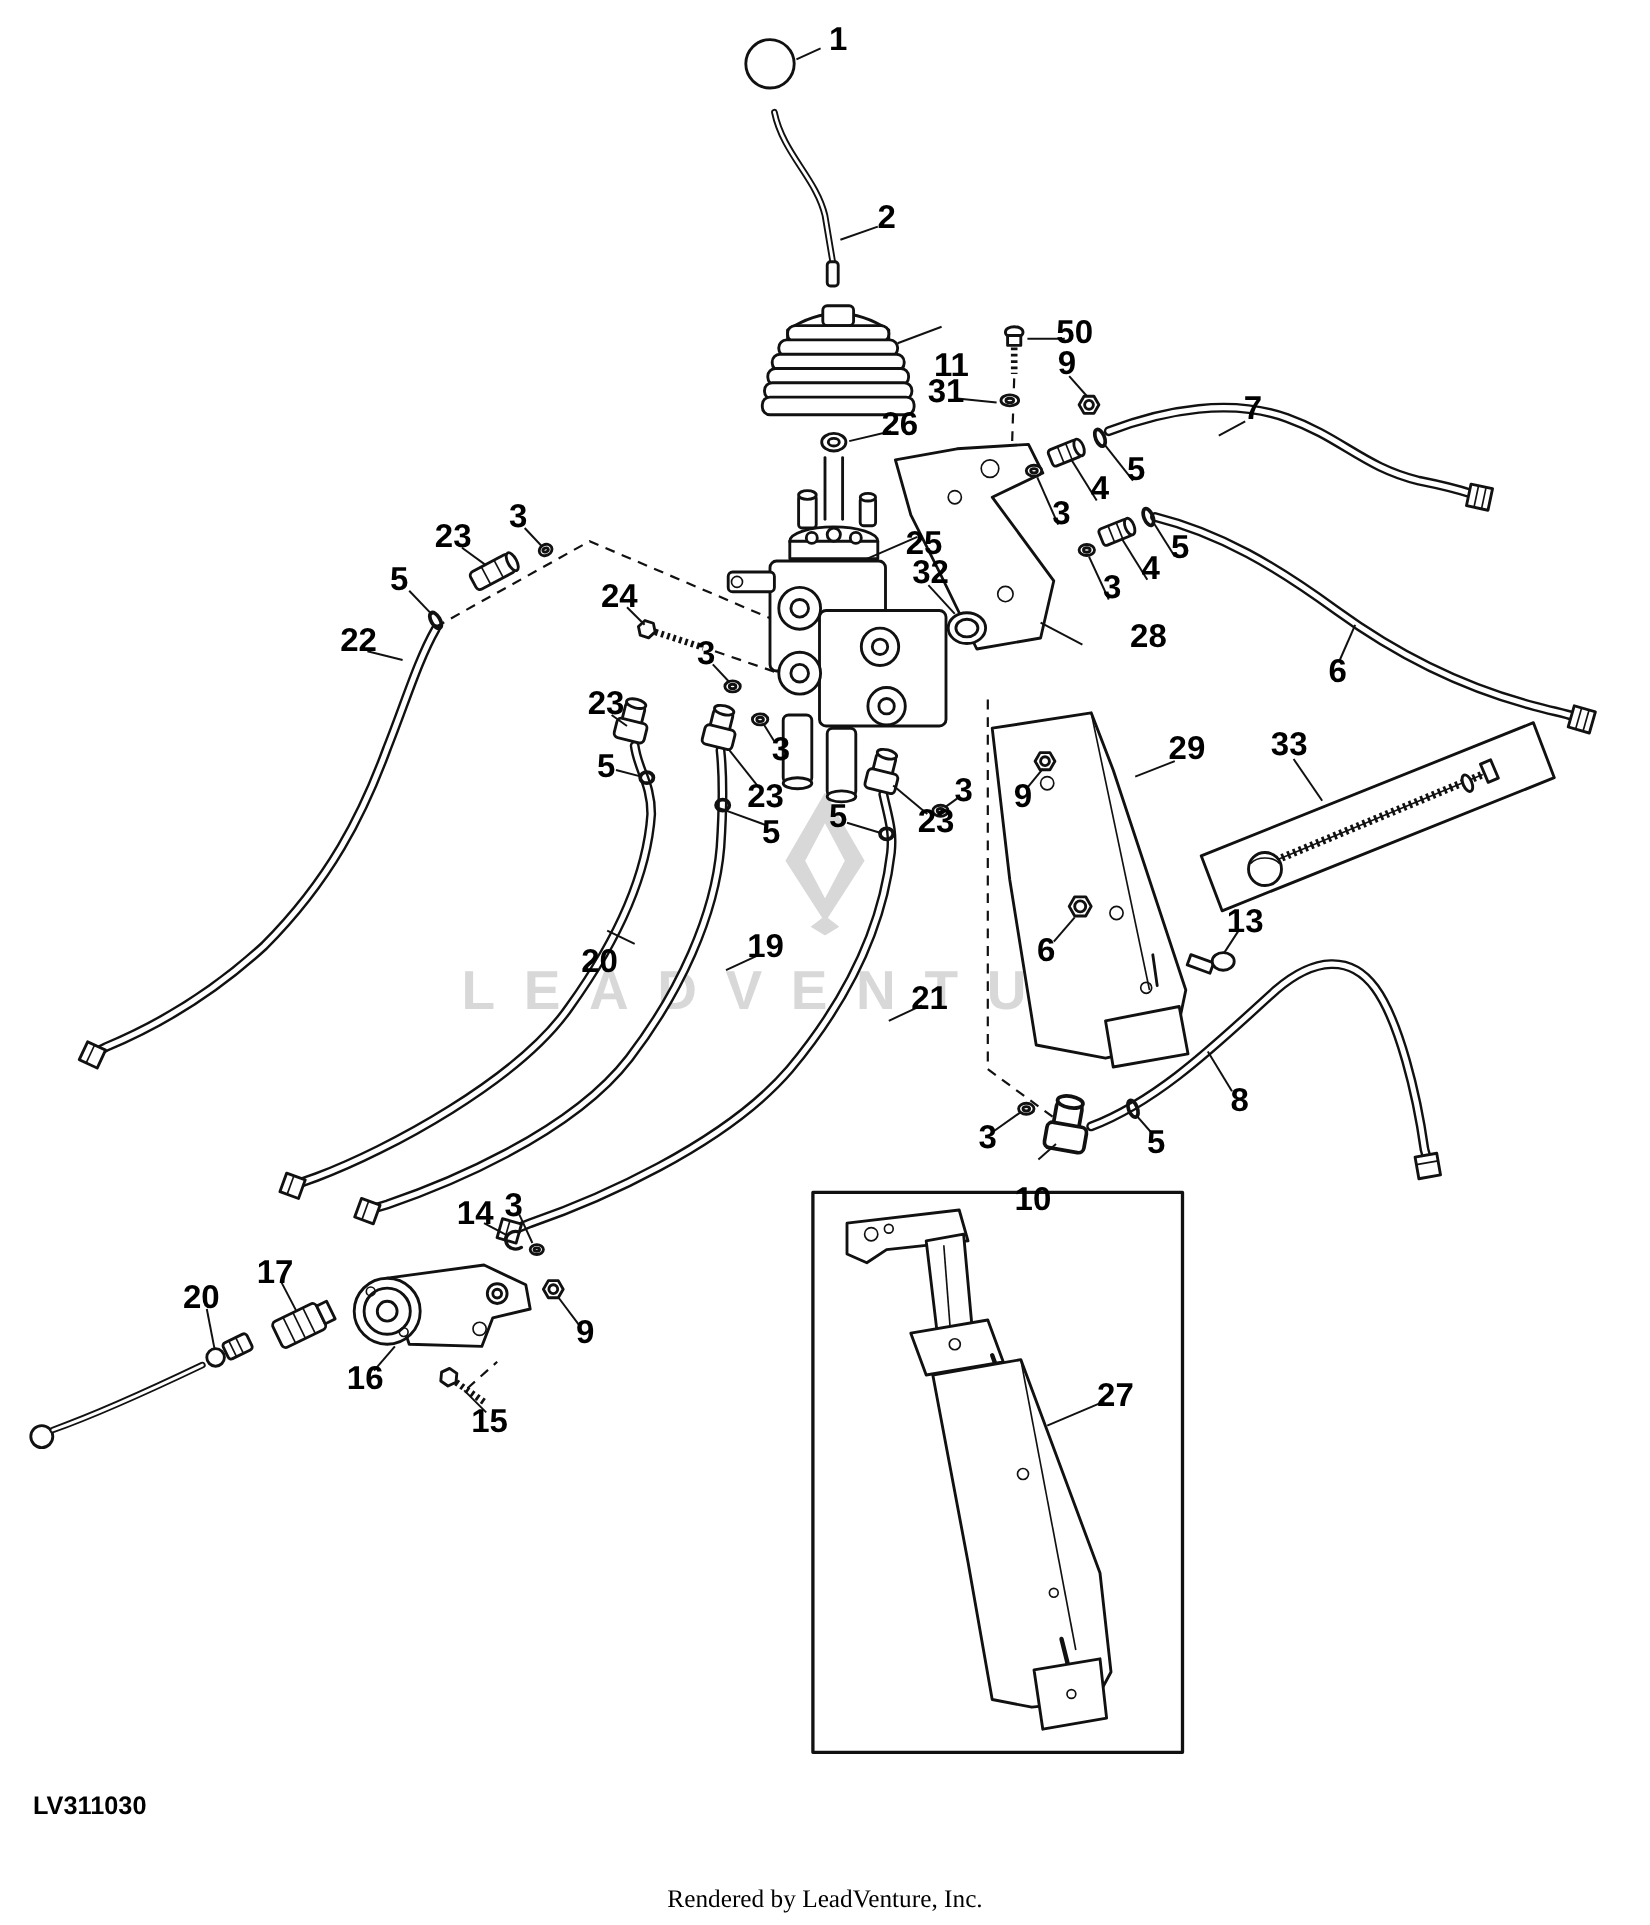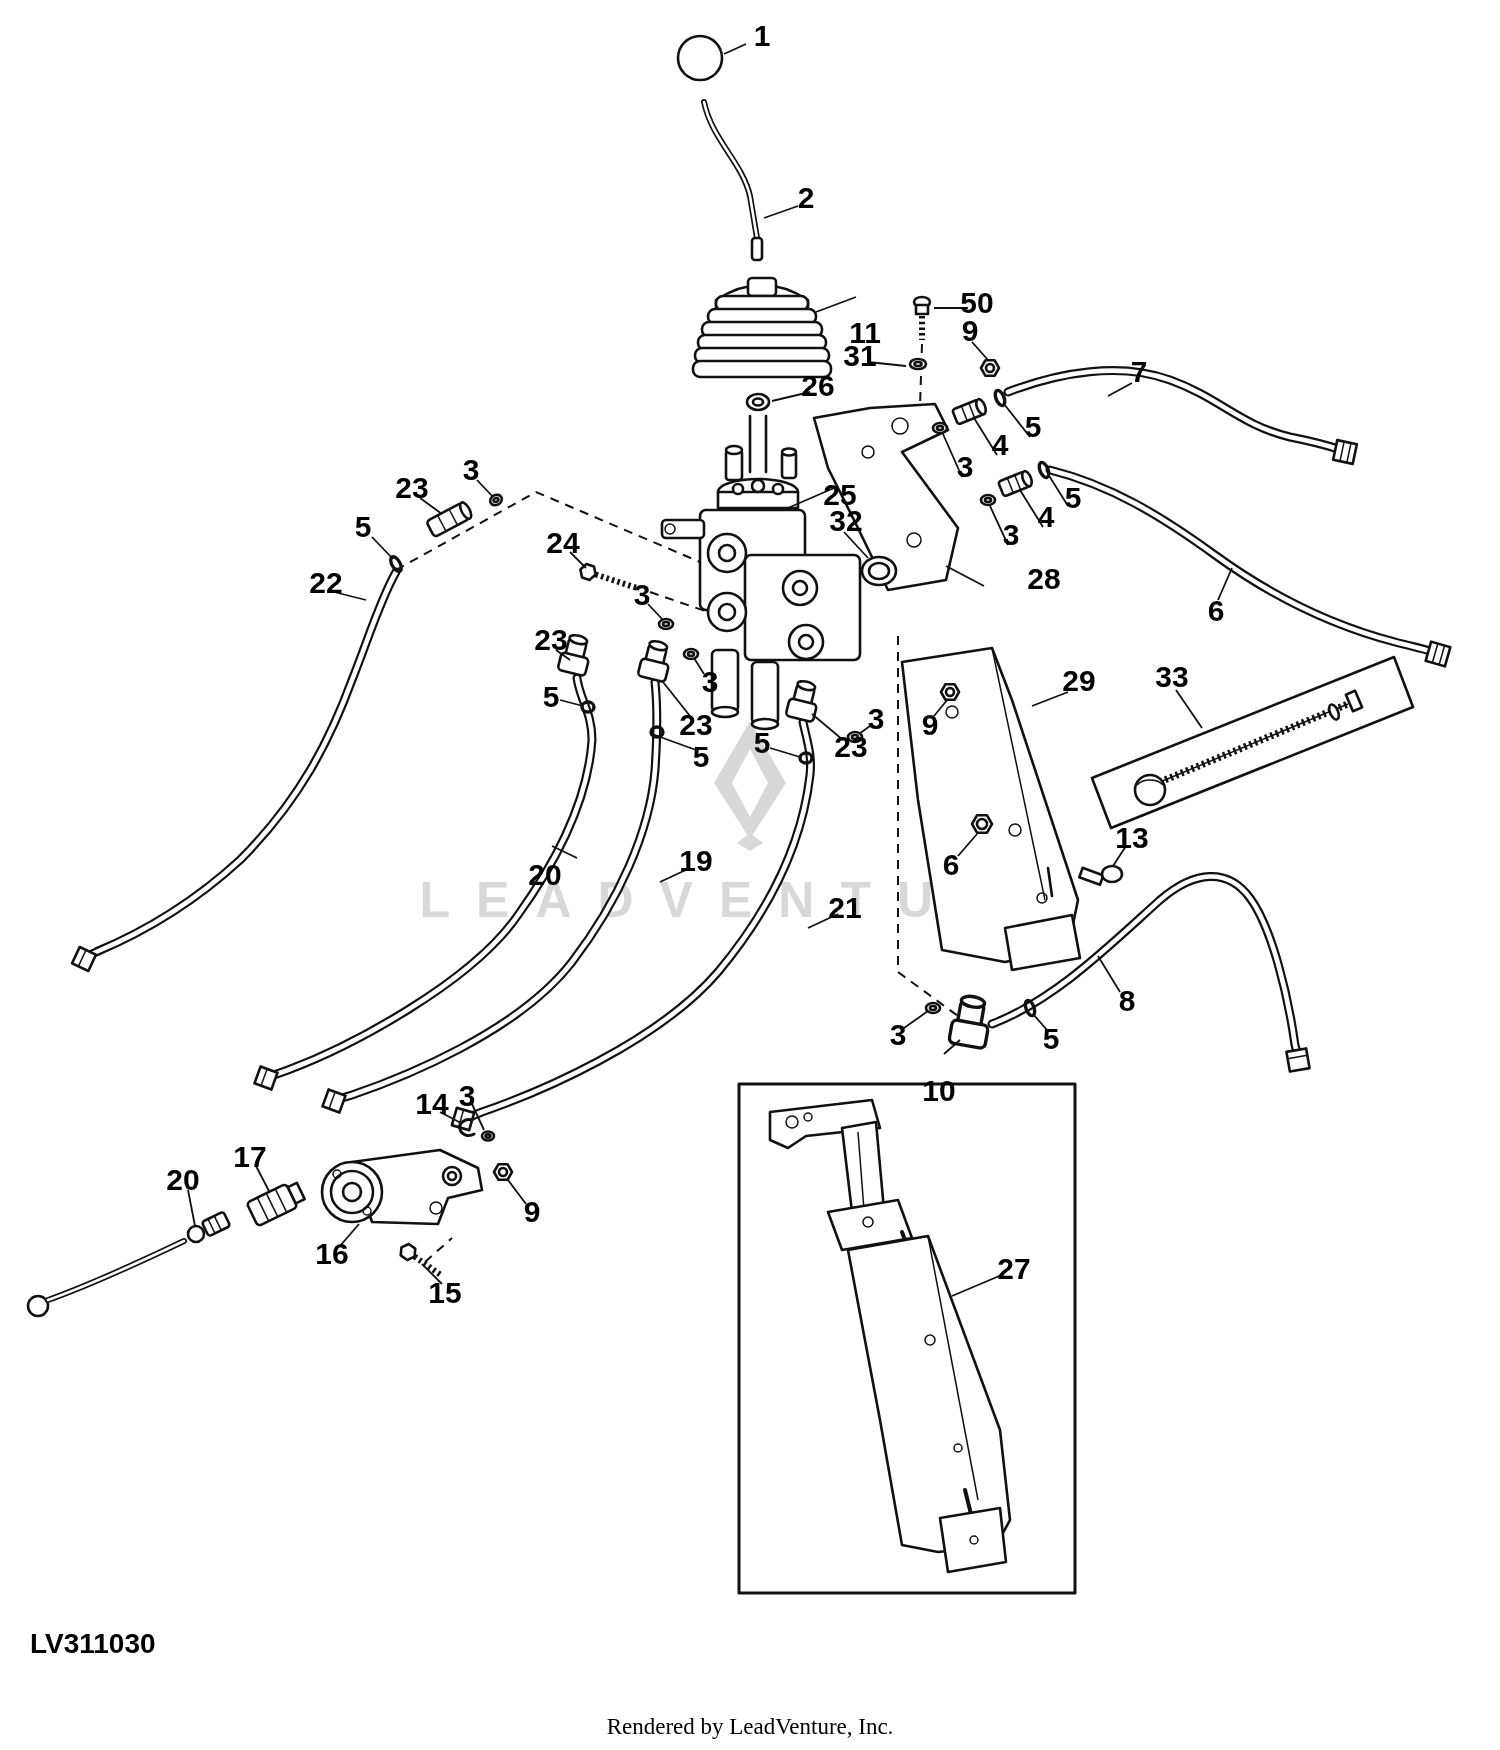--- a/index.html
+++ b/index.html
@@ -9,21 +9,21 @@
   .watermark-text{
     position:absolute; left:750px; top:900px; transform:translate(-50%,-50%);
     font-size:50px; font-weight:bold; letter-spacing:26px; color:#d8d8d8;
     white-space:nowrap; z-index:1;
   }
   .watermark-logo{ position:absolute; left:750px; top:788px; transform:translate(-50%,-50%); z-index:1; }
   .callout{
     position:absolute; transform:translate(-50%,-50%);
     font-size:30px; font-weight:bold; color:#000; z-index:3; white-space:nowrap;
   }
-  .part-code{ position:absolute; left:30px; top:1628px; font-size:28px; font-weight:bold; color:#000; z-index:3; }
+  .part-code{ position:absolute; left:30px; top:1628px; font-size:23px; font-weight:bold; color:#000; z-index:3; }
   .footer-credit{
     position:absolute; left:750px; top:1714px; transform:translateX(-50%);
     font-size:23px; color:#000; font-family:"Liberation Serif", serif; z-index:3; white-space:nowrap;
   }
   
   .ln{stroke:#111;stroke-width:2.6;fill:none;stroke-linecap:round;stroke-linejoin:round}
   .fw{stroke:#111;stroke-width:2.6;fill:#fff;stroke-linejoin:round}
   .thin{stroke:#111;stroke-width:1.5;fill:none}
   .tO{stroke:#111;stroke-width:9;fill:none;stroke-linecap:round}
   .tI{stroke:#fff;stroke-width:4.6;fill:none;stroke-linecap:round}

